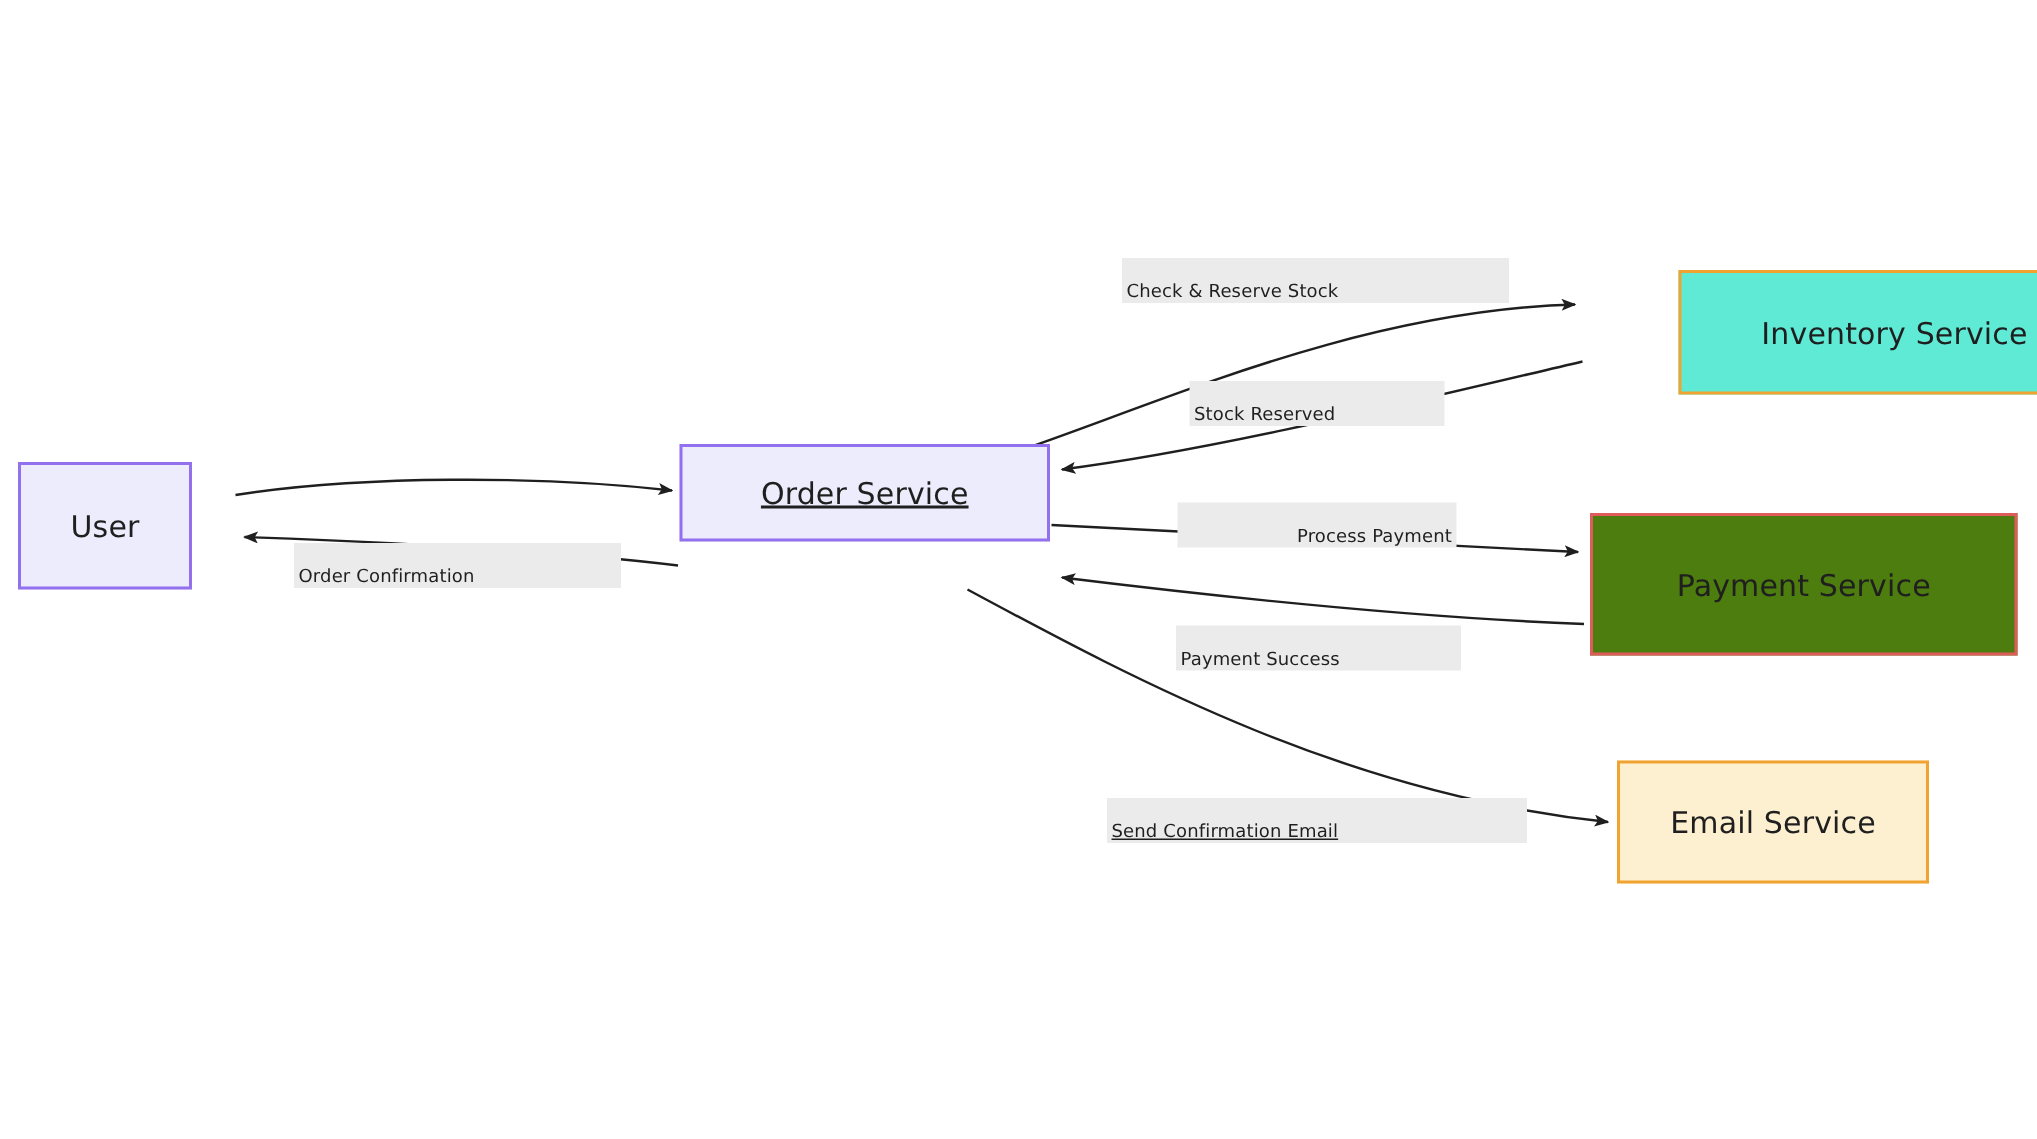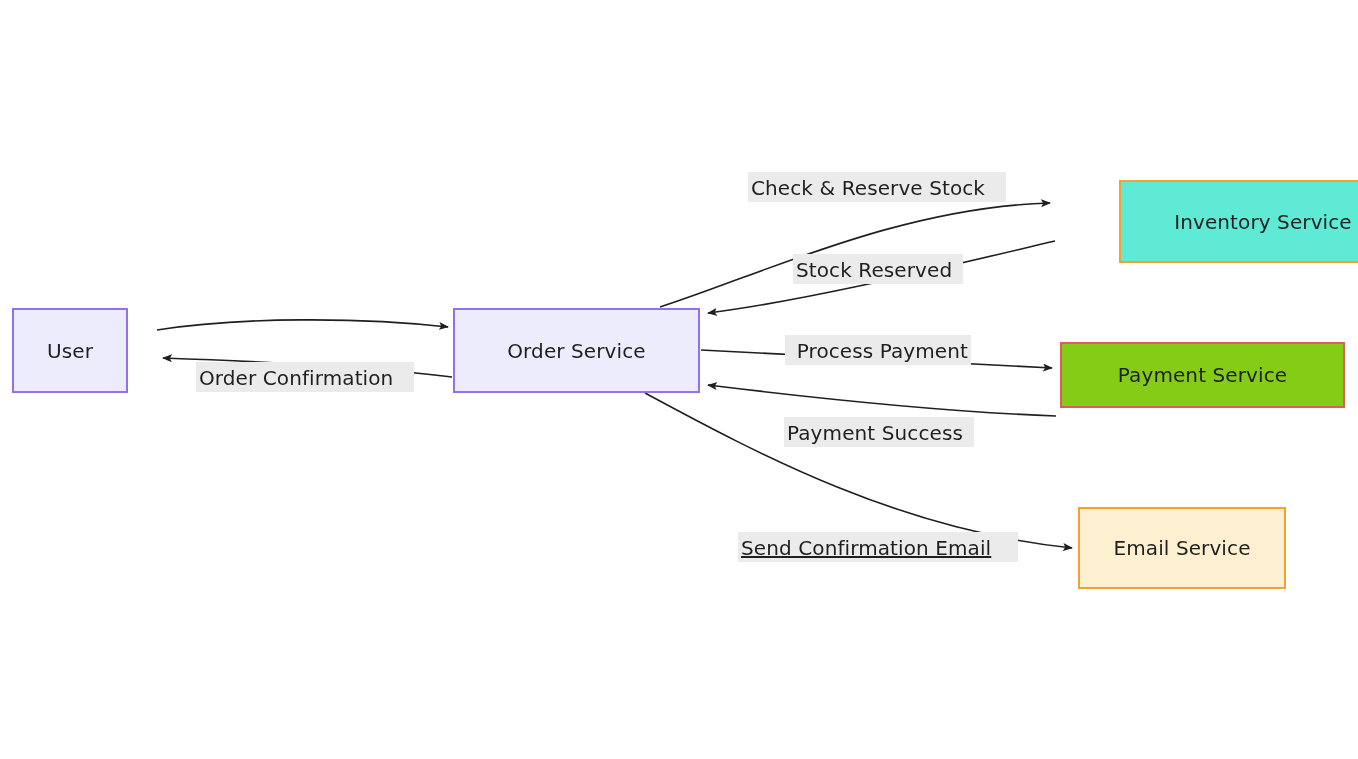--- a/index.html
+++ b/index.html
@@ -41,24 +41,24 @@
     line-height: 1.2;
   }
   .node-label {
     pointer-events: none;
   }
   .edge-label {
     position: absolute;
     box-sizing: border-box;
     background: #ebebeb;
     color: #1f1f1f;
-    font-size: 20px;
+    font-size: 12px;
     letter-spacing: 0.1px;
     line-height: 1.35;
-    padding: 3px 3px;
+    padding: 14px 3px;
     white-space: nowrap;
   }
 </style>
 </head>
 <body>
 
 <div id="diagram-root">
 
   <svg id="edge-layer" width="1358" height="759" viewBox="0 0 1358 759" xmlns="http://www.w3.org/2000/svg">
     <defs>
@@ -83,27 +83,27 @@
       <div class="edge-label" style="left: 793px; top: 254px; min-width: 170px; height: 30px; background: rgb(235, 235, 235);">Stock Reserved</div>
       <div class="edge-label" style="left: 785px; top: 335px; min-width: 186px; height: 30px; background: rgb(235, 235, 235); text-align: right;">Process Payment</div>
       <div class="edge-label" style="left: 784px; top: 417px; min-width: 190px; height: 30px; background: rgb(235, 235, 235);">Payment Success</div>
       <div class="edge-label" style="left: 738px; top: 532px; min-width: 280px; height: 30px; background: rgb(235, 235, 235); text-decoration: underline;">Send Confirmation Email</div>
     </div>
 
   <div id="node-layer">
       <div class="node" style="left: 12px; top: 308px; width: 116px; height: 85px; background: rgb(236, 236, 253); border-color: rgb(147, 112, 238);">
         <span class="node-label">User</span>
       </div>
-      <div class="node" style="left: 453px; top: 308px; width: 247px; height: 85px; background: rgb(236, 236, 253); border-color: rgb(147, 112, 238);">
+      <div class="node" style="left: 453px; top: 296px; width: 247px; height: 65px; background: rgb(236, 236, 253); border-color: rgb(147, 112, 238); text-decoration: underline;">
         <span class="node-label">Order Service</span>
       </div>
       <div class="node" style="left: 1119px; top: 180px; width: 288px; height: 83px; background: #5eead4; border-color: rgb(240, 163, 48);">
         <span class="node-label">Inventory Service</span>
       </div>
-      <div class="node" style="left: 1060px; top: 342px; width: 285px; height: 66px; background: #84cc16; border-color: rgb(224, 92, 92);">
+      <div class="node" style="left: 1060px; top: 342px; width: 285px; height: 95px; background: #4d7c0f; border-color: rgb(224, 92, 92);">
         <span class="node-label">Payment Service</span>
       </div>
       <div class="node" style="left: 1078px; top: 507px; width: 208px; height: 82px; background: rgb(253, 240, 208); border-color: rgb(240, 163, 48);">
         <span class="node-label">Email Service</span>
       </div>
     </div>
 
 </div>
 
 </body></html>

